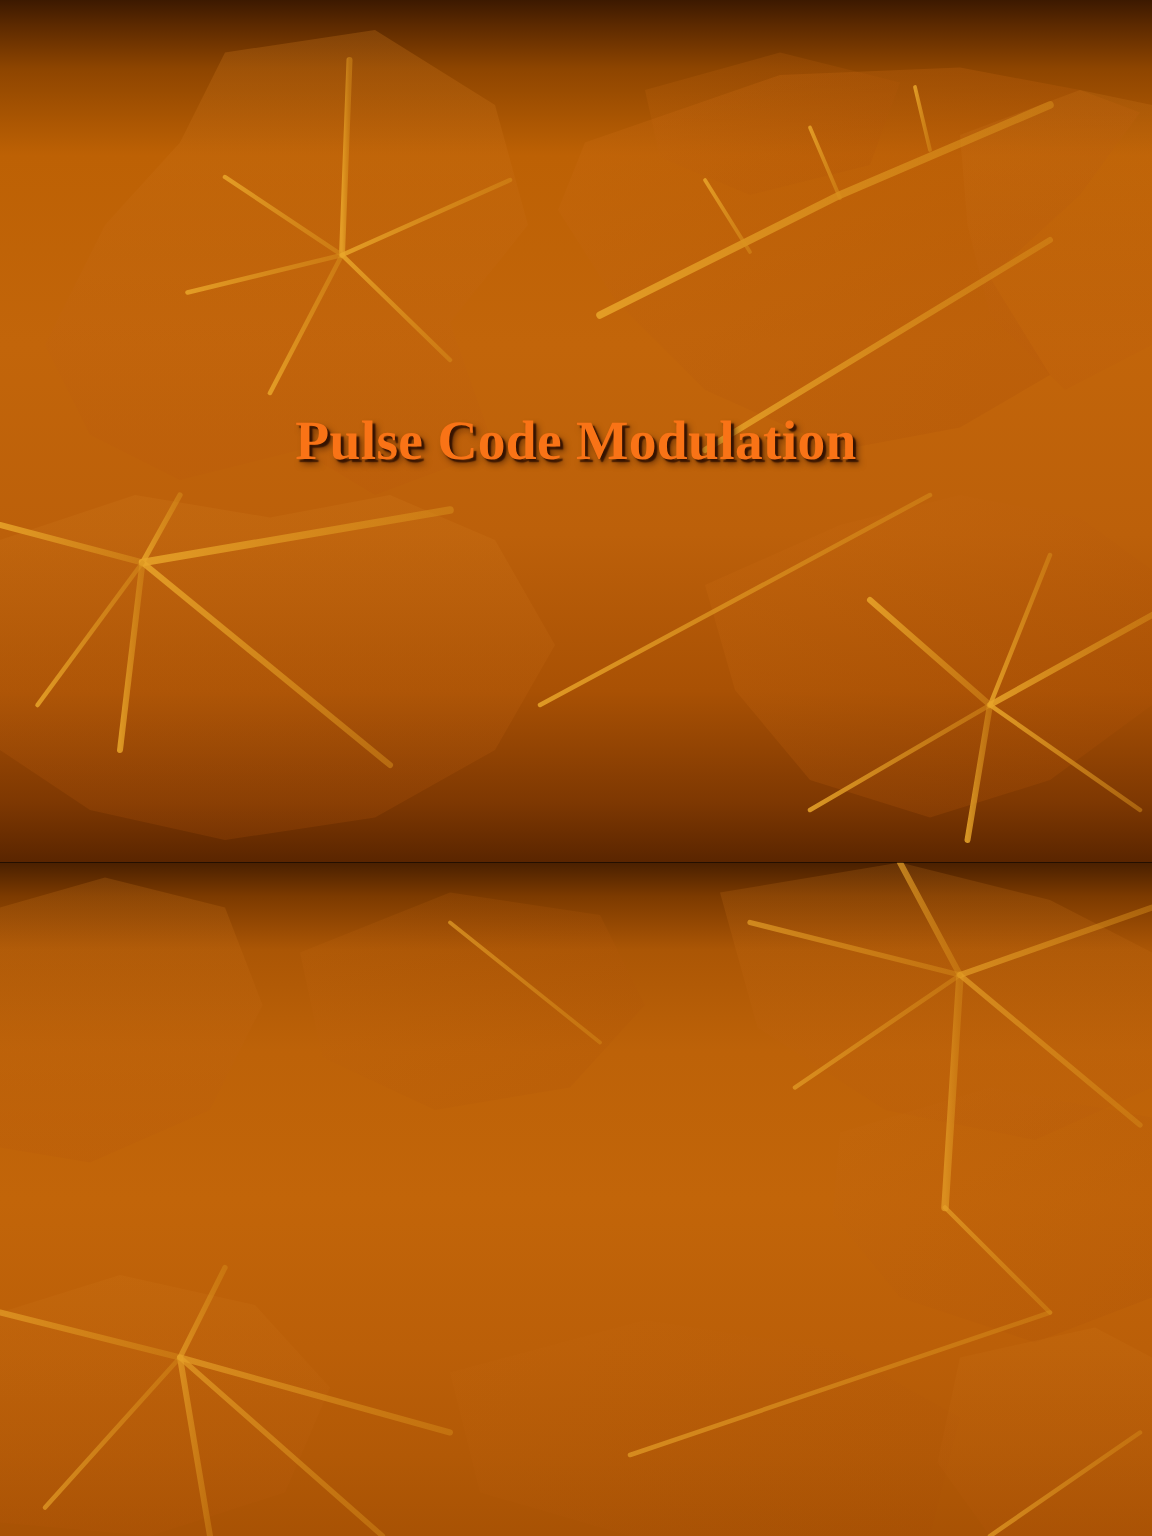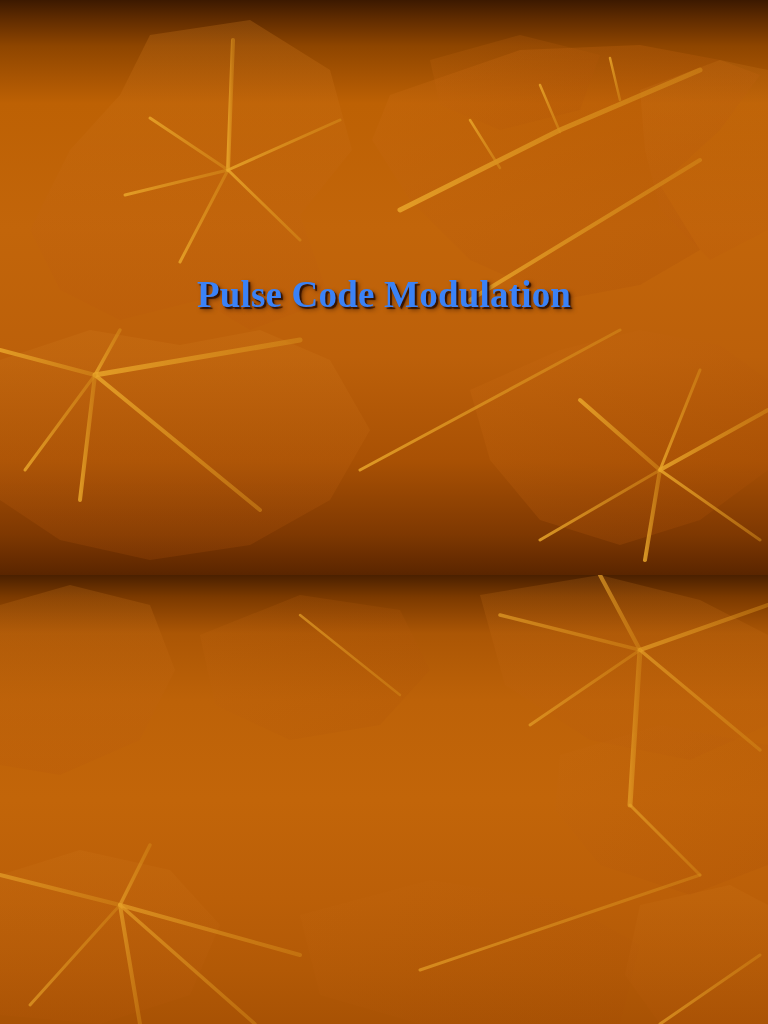--- a/index.html
+++ b/index.html
@@ -30,21 +30,21 @@
   }
   
   .leafart{position:absolute;inset:0;}
   .leafart svg{display:block;width:100%;height:100%;}
 
   
   .title1{
     position:absolute;left:0;right:0;top:248px;
     text-align:center;
     font-size:37px;font-weight:bold;
-    color:#3b82f6;
+    color:#f97316;
     text-shadow:2px 2px 1px rgba(40,12,0,.85), 3px 3px 4px rgba(30,8,0,.5);
     letter-spacing:.2px;
   }
 </style>
 </head>
 <body>
 
 <div class="deck">
 
   <section class="slide" id="slide1">

